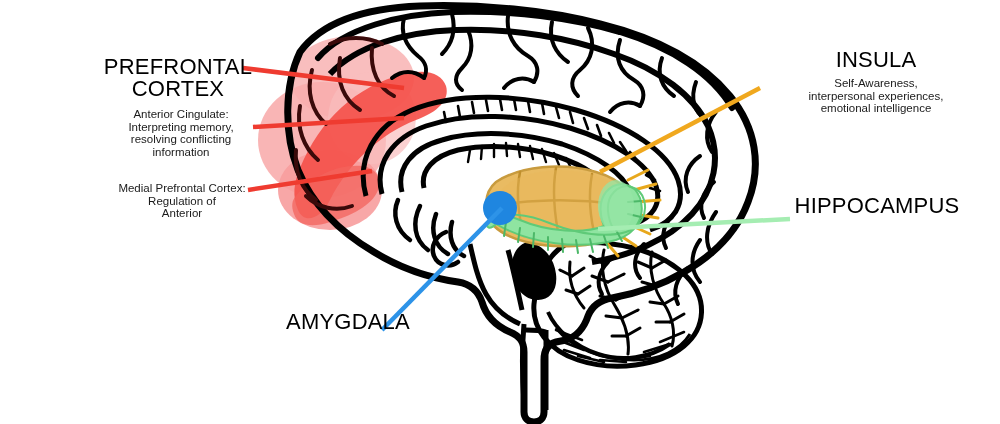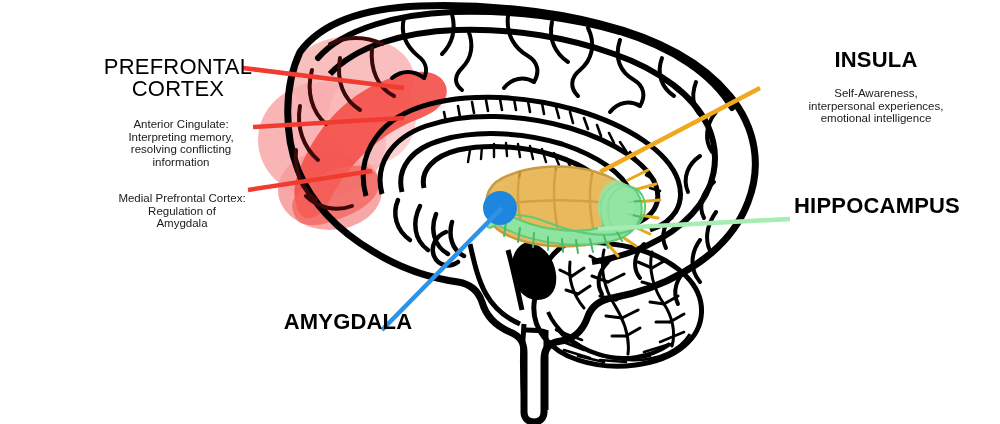--- a/index.html
+++ b/index.html
@@ -10,29 +10,29 @@
   }
   #stage{position:absolute;left:0;top:0;width:1000px;height:424px;}
   svg#art{position:absolute;left:0;top:0;width:1000px;height:424px;}
   .lbl{position:absolute;text-align:center;}
   .title{
     font-size:22px;line-height:22px;letter-spacing:.2px;
     color:#000000;white-space:pre-line;font-weight:400;
   }
   .desc{
     font-size:11.5px;line-height:12.5px;color:#1a1a1a;
-    white-space:pre-line;margin-top:16px;
+    white-space:pre-line;margin-top:6px;
   }
   #pfc-title{left:78px;top:56px;width:200px;}
   #pfc-ac{left:96px;top:102px;width:170px;}
   #pfc-mpfc{left:92px;top:176px;width:180px;}
   #insula-block{left:768px;top:48px;width:216px;}
   #hippo-block{left:762px;top:194px;width:230px;}
   #amyg-block{left:248px;top:310px;width:200px;}
-  .tl{font-size:22px;line-height:23px;font-weight:bold;}
+  .tl{font-size:22px;line-height:23px;}
 </style>
 </head>
 <body>
 
 <div id="stage">
 
 <svg id="art" viewBox="0 0 1000 424">
   <defs>
     <clipPath id="pfcClip">
       <path d="M300 40 C250 70 248 150 268 196 C288 240 330 256 372 244
@@ -314,21 +314,21 @@
 <div class="lbl" id="pfc-ac">
   <div class="desc">Anterior Cingulate:
 Interpreting memory,
 resolving conflicting
 information</div>
 </div>
 
 <div class="lbl" id="pfc-mpfc">
   <div class="desc">Medial Prefrontal Cortex:
 Regulation of
-Amygdala</div>
+Anterior</div>
 </div>
 
 <div class="lbl" id="insula-block">
   <div class="title tl">INSULA</div>
   <div class="desc">Self-Awareness,
 interpersonal experiences,
 emotional intelligence</div>
 </div>
 
 <div class="lbl" id="hippo-block">

